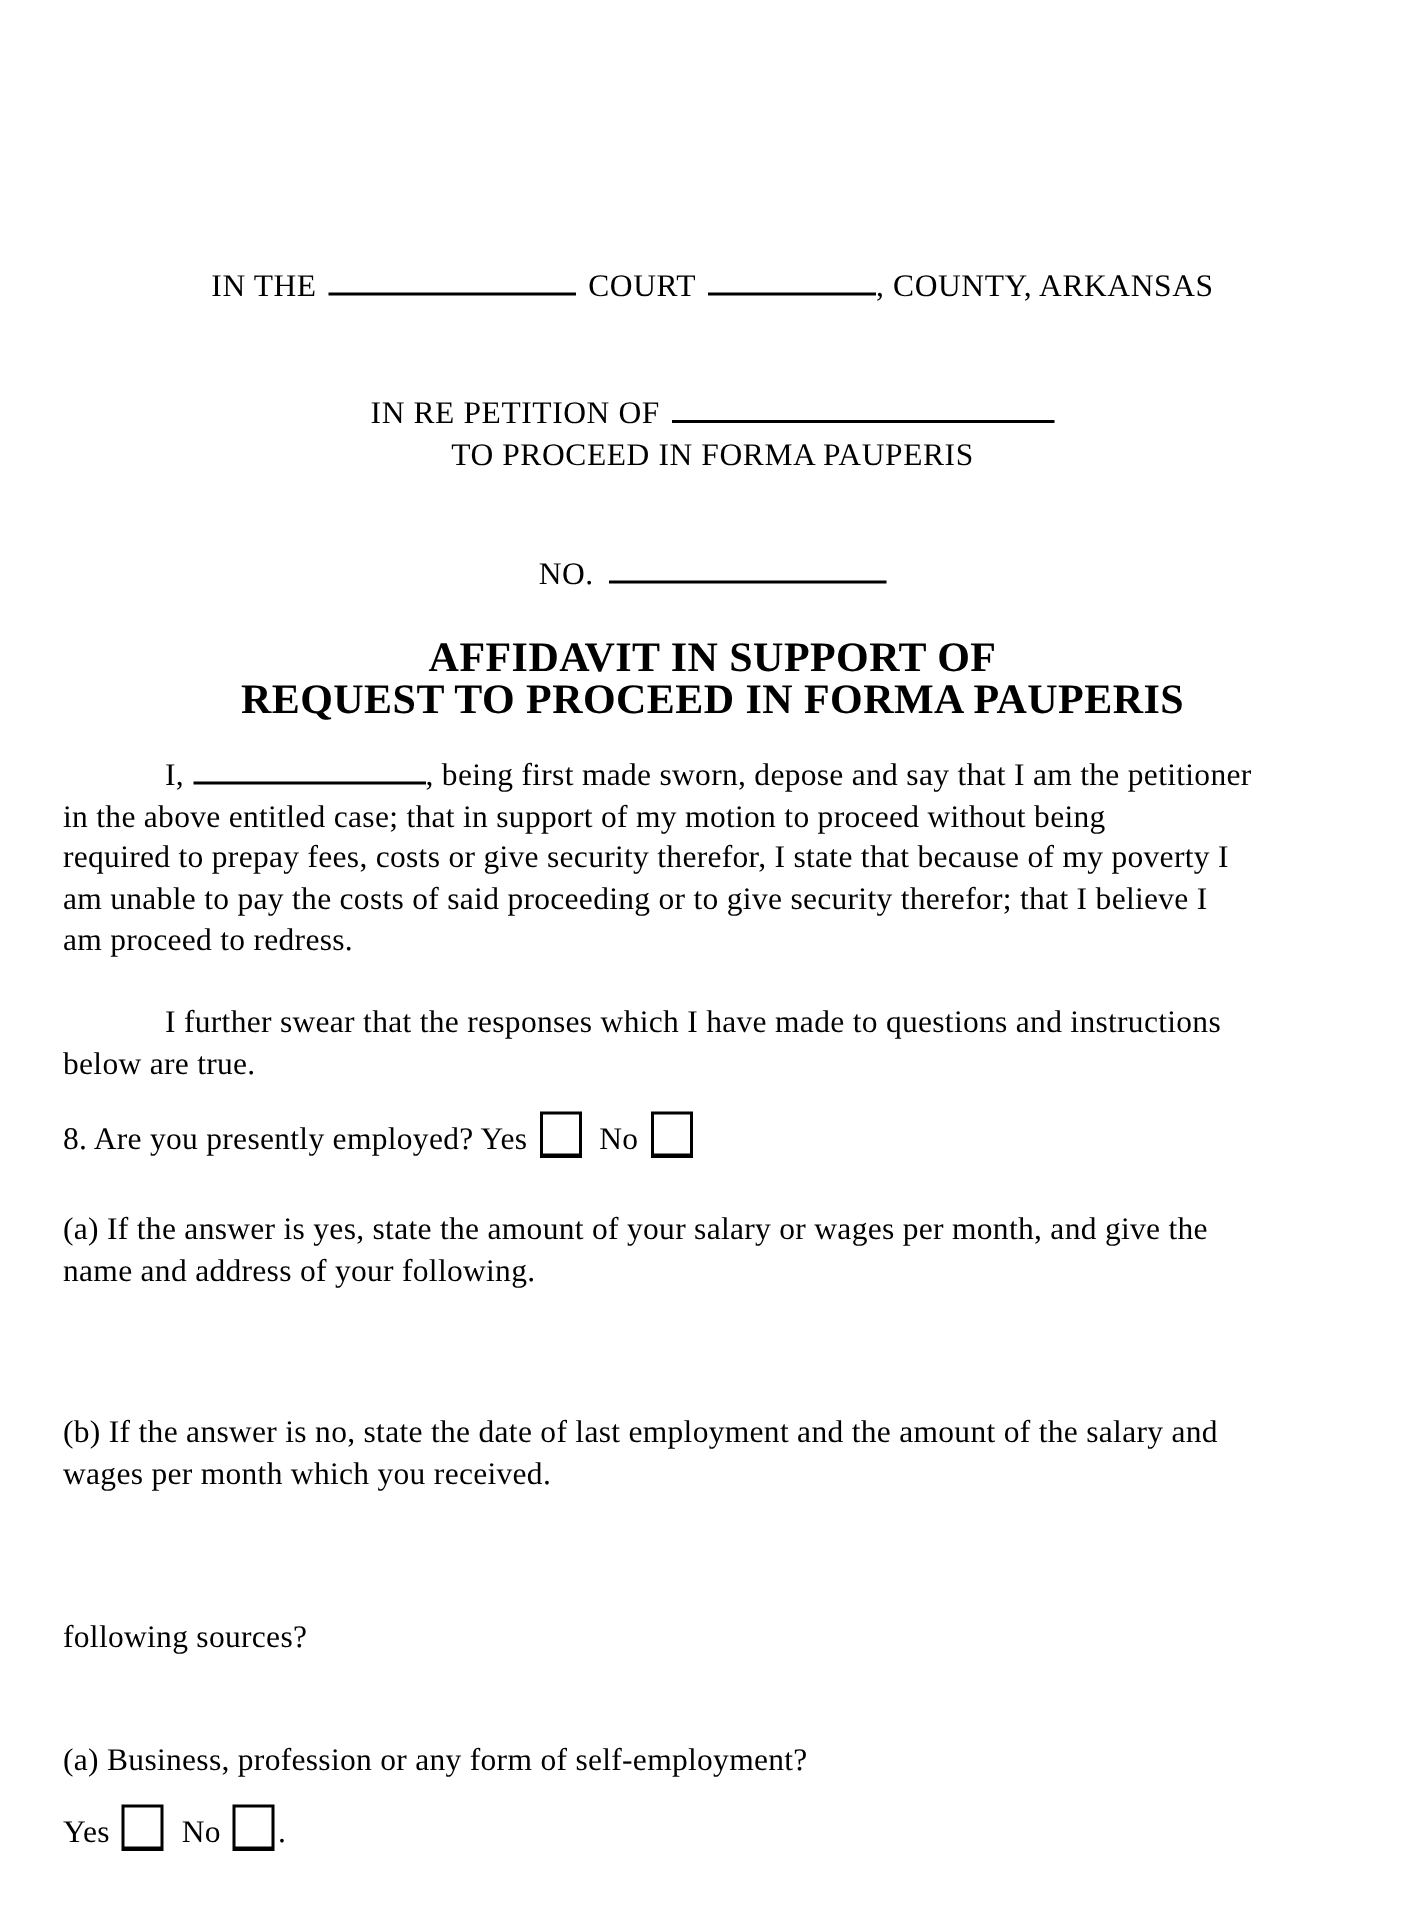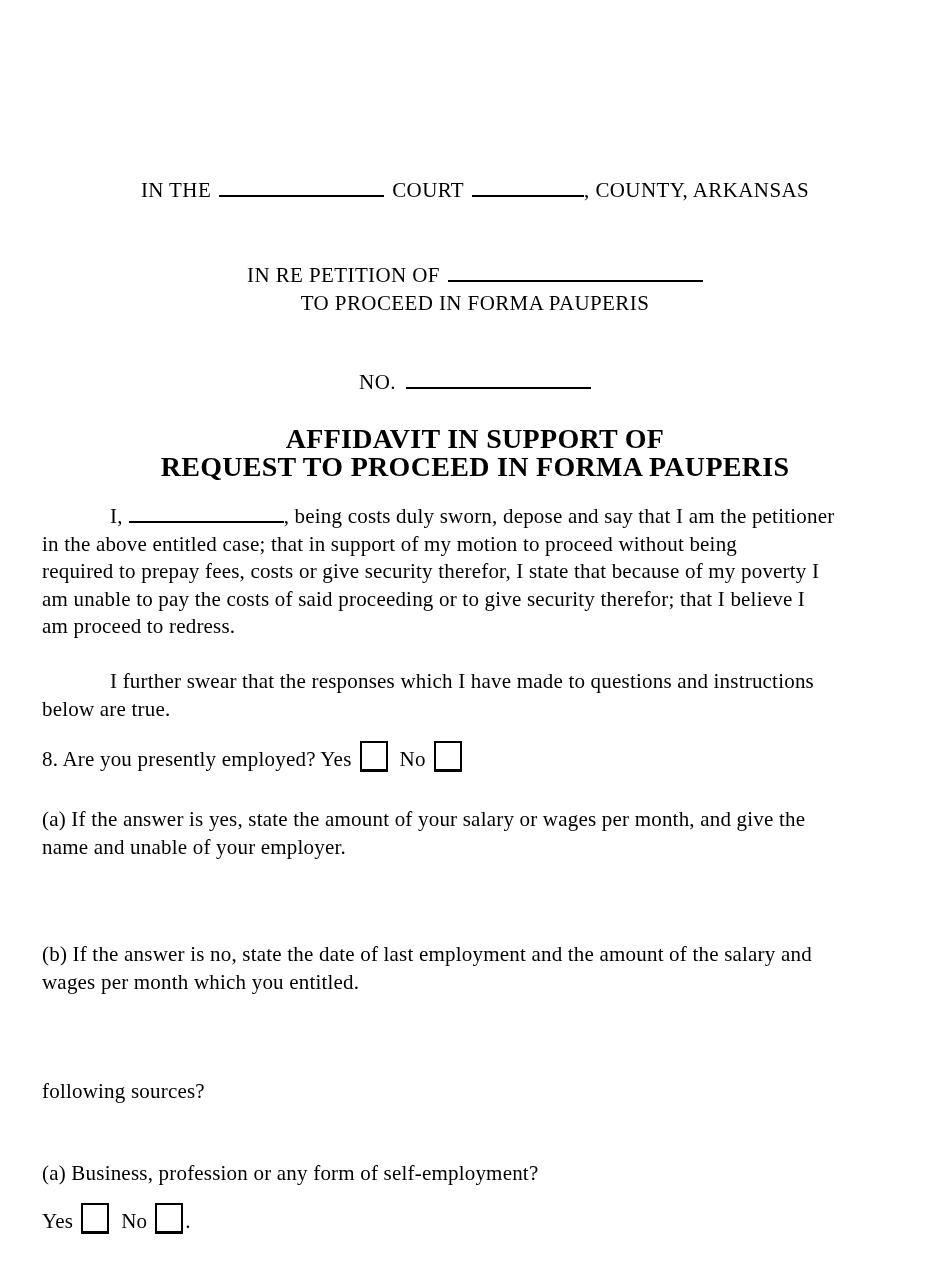--- a/index.html
+++ b/index.html
@@ -68,45 +68,45 @@
   <div class="abs centered caption" style="top:369px;">
     <span>NO.</span><span class="blank w185"></span>
   </div>
 
   <div class="abs centered doc-title" style="top:425px;">
     <div>AFFIDAVIT IN SUPPORT OF</div>
     <div>REQUEST TO PROCEED IN FORMA PAUPERIS</div>
   </div>
 
   <div class="abs left-col" style="top:503px;">
-    <div class="indent-first"><span>I,</span><span class="blank w155"></span><span>, being costs duly sworn, depose and say that I am the petitioner</span></div>
+    <div class="indent-first"><span>I,</span><span class="blank w155"></span><span>, being first made sworn, depose and say that I am the petitioner</span></div>
     <div>in the above entitled case; that in support of my motion to proceed without being</div>
     <div>required to prepay fees, costs or give security therefor, I state that because of my poverty I</div>
     <div>am unable to pay the costs of said proceeding or to give security therefor; that I believe I</div>
     <div>am proceed to redress.</div>
   </div>
 
   <div class="abs left-col" style="top:668px;">
     <div class="indent-first">I further swear that the responses which I have made to questions and instructions</div>
     <div>below are true.</div>
   </div>
 
   <div class="abs left-col q-row" style="top:741px;">
     <span>8. Are you presently employed?</span>
     <span>Yes</span><span class="checkbox"></span><span>No</span><span class="checkbox"></span>
   </div>
 
   <div class="abs left-col" style="top:806px;">
     <div>(a) If the answer is yes, state the amount of your salary or wages per month, and give the</div>
-    <div>name and unable of your employer.</div>
+    <div>name and address of your following.</div>
   </div>
 
   <div class="abs left-col" style="top:941px;">
     <div>(b) If the answer is no, state the date of last employment and the amount of the salary and</div>
-    <div>wages per month which you entitled.</div>
+    <div>wages per month which you received.</div>
   </div>
 
   <div class="abs left-col" style="top:1078px;">
     <div>following sources?</div>
   </div>
 
   <div class="abs left-col" style="top:1160px;">(a) Business, profession or any form of self-employment?</div>
 
   <div class="abs left-col q-row" style="top:1203px;">
     <span>Yes</span><span class="checkbox"></span><span>No</span><span class="checkbox last"></span><span>.</span>

